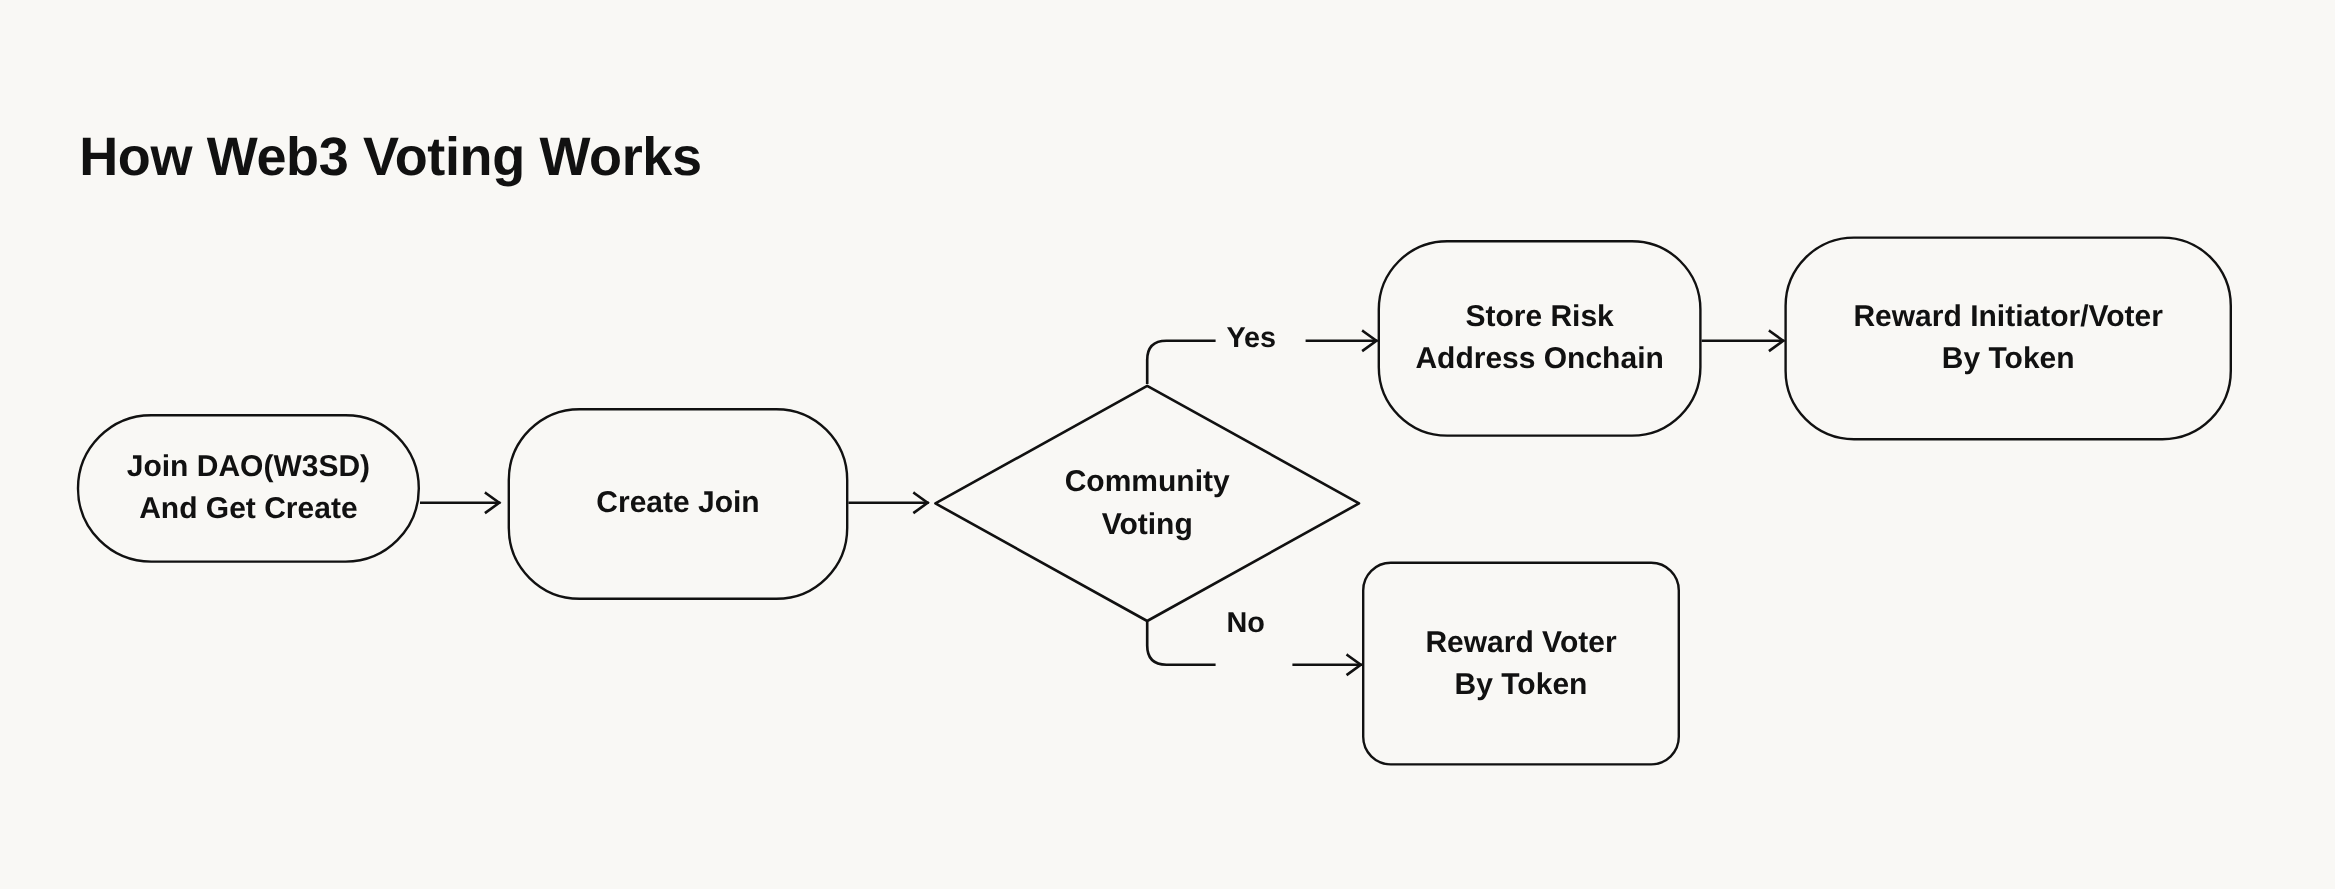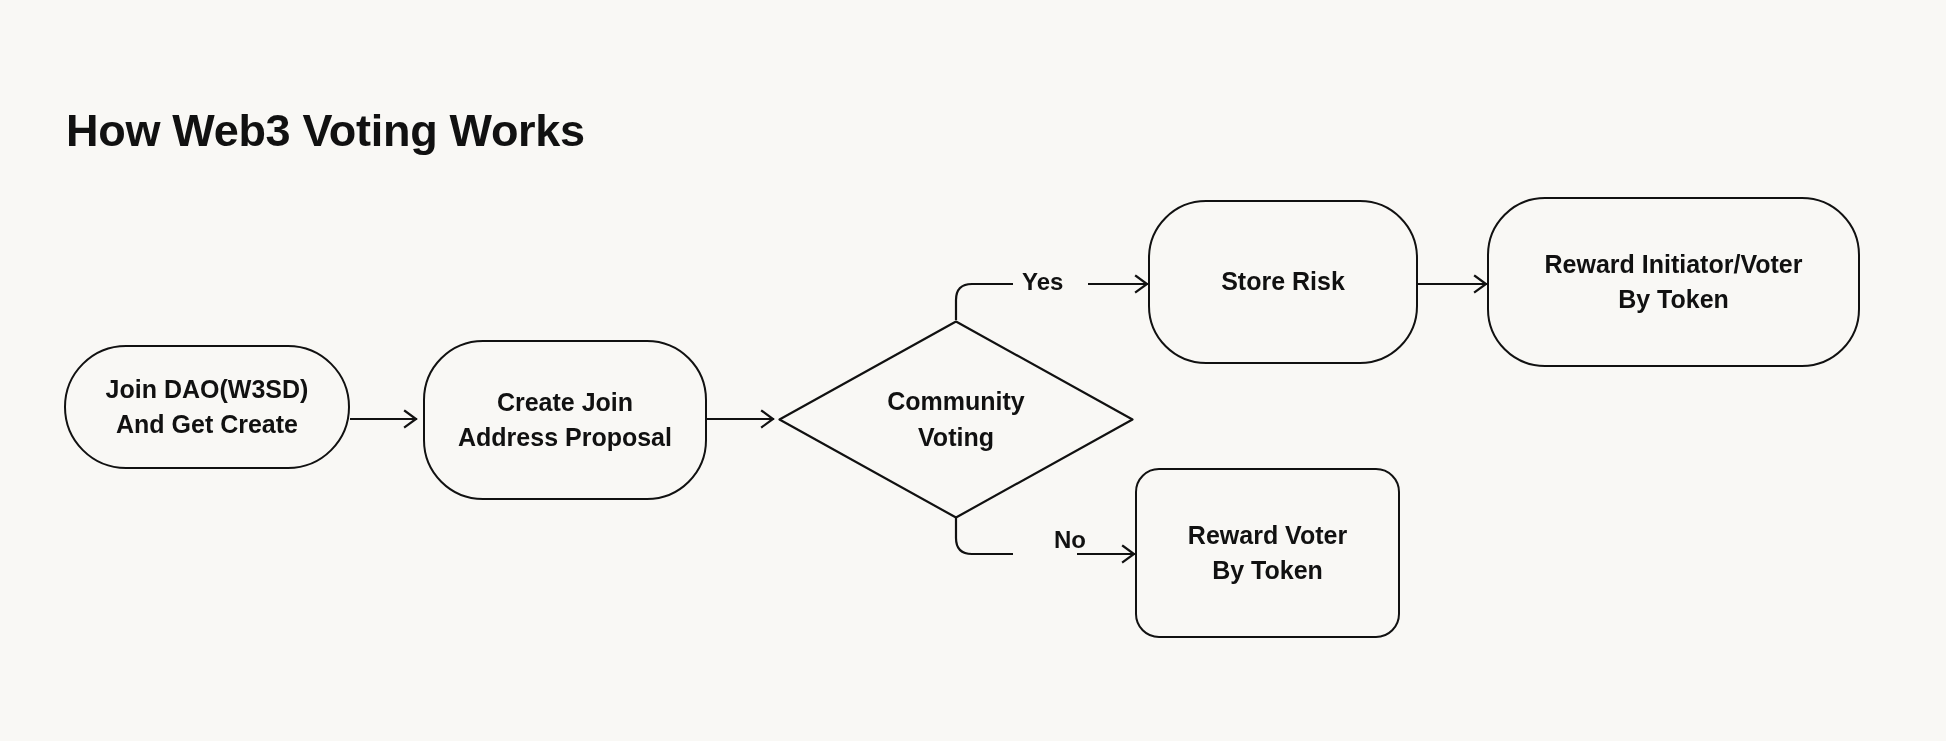--- a/index.html
+++ b/index.html
@@ -141,44 +141,44 @@
 
     <g>
       <path class="edge-path" d="M 956 518 L 956 538 Q 956 554 972 554 L 1013 554"></path>
       <path class="edge-path" d="M 1077 554 L 1135 554"></path>
       <path class="arrow-head" d="M 1123 546 L 1134 554 L 1123 562"></path>
     </g>
   </svg>
 
   <div class="edge-label" style="left:1022px; top:268px;">Yes</div>
 
-  <div class="edge-label" style="left:1022px; top:526px;margin-left:32px;">No</div>
+  <div class="edge-label" style="left:1022px; top:506px;">No</div>
 
   <div class="node" style="left:64px; top:345px; width:286px; height:124px; border-radius:74px;">
     <span class="line">Join DAO(W3SD)</span>
     <span class="line">And Get Create</span>
   </div>
 
   <div class="node" style="left:423px; top:340px; width:284px; height:160px; border-radius:60px;">
     <span class="line">Create Join</span>
-    <span class="line">Address Proposal</span>
   </div>
 
   <div class="diamond-wrap" style="left:778px; top:320px; width:356px; height:199px;">
     <svg width="356" height="199" viewBox="0 0 356 199" xmlns="http://www.w3.org/2000/svg">
       <polygon points="178,1.5 354.5,99.5 178,197.5 1.5,99.5" fill="#f9f8f5" stroke="#111111" stroke-width="2.2" stroke-linejoin="round"></polygon>
     </svg>
     <div class="diamond-label">
       <span class="line">Community</span>
       <span class="line">Voting</span>
     </div>
   </div>
 
   <div class="node" style="left:1148px; top:200px; width:270px; height:164px; border-radius:58px;">
     <span class="line">Store Risk</span>
+    <span class="line">Address Onchain</span>
   </div>
 
   <div class="node" style="left:1487px; top:197px; width:373px; height:170px; border-radius:58px;text-align:center;">
     <span class="line">Reward Initiator/Voter</span>
     <span class="line">By Token</span>
   </div>
 
   <div class="node" style="left:1135px; top:468px; width:265px; height:170px; border-radius:24px;">
     <span class="line">Reward Voter</span>
     <span class="line">By Token</span>

